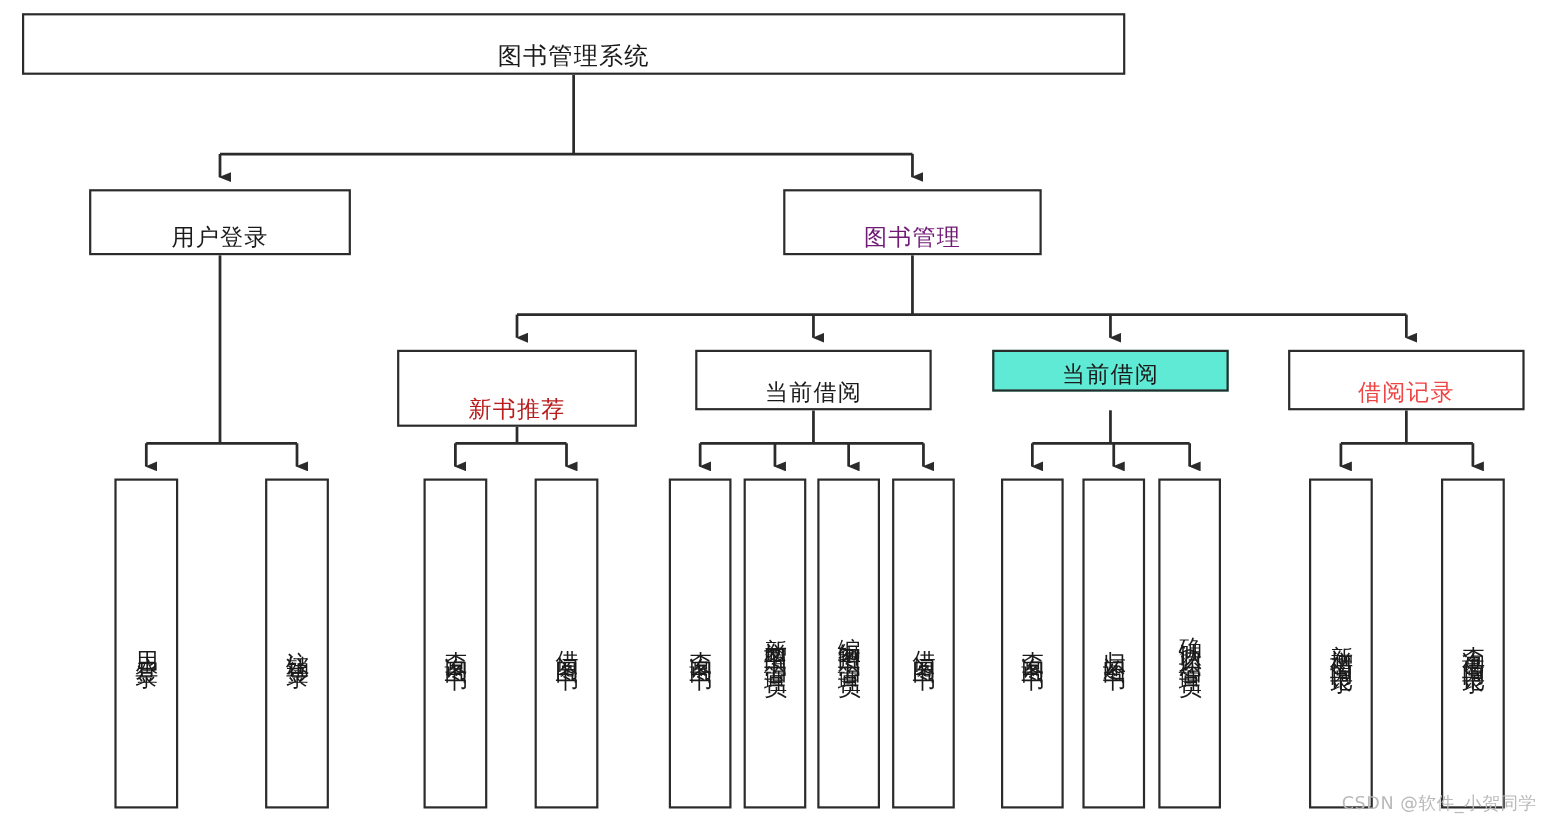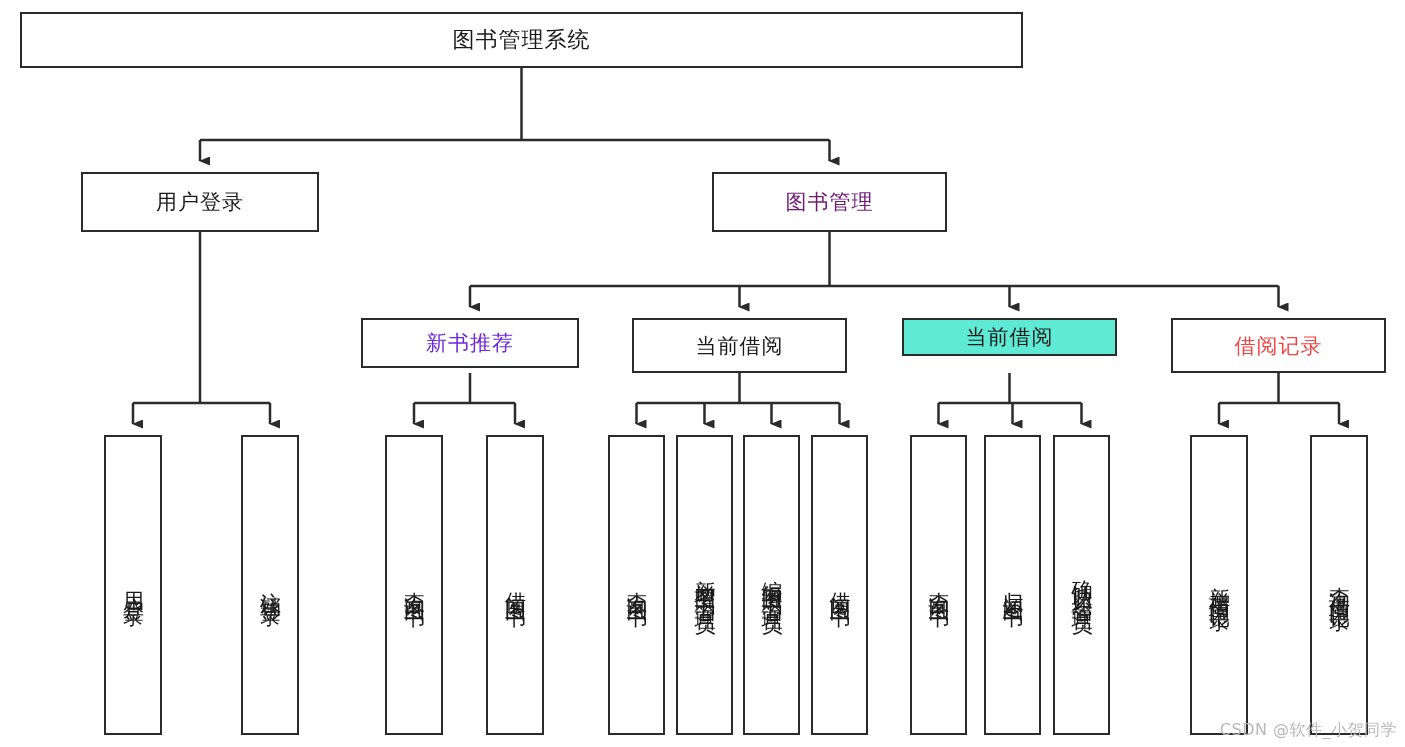--- a/index.html
+++ b/index.html
@@ -25,21 +25,21 @@
     width: 1405px;
     height: 747px;
     pointer-events: none;
   }
   .node {
     position: absolute;
     box-sizing: border-box;
     background: #ffffff;
     border: 2px solid #2b2b2b;
     display: flex;
-    align-items: center;
+    align-items: flex-end;
     justify-content: center;
     color: #1a1a1a;
   }
   .node-h {
     font-size: 21px;
     letter-spacing: 1px;
     white-space: nowrap;
   }
   .node-root {
     font-size: 22px;
@@ -122,21 +122,21 @@
   <div id="nodes-layer">
       <div class="node node-h node-root" style="left: 20px; top: 12px; width: 1003px; height: 56px; border-color: rgb(43, 43, 43); background: rgb(255, 255, 255); color: rgb(26, 26, 26);">
         <span class="">图书管理系统</span>
       </div>
       <div class="node node-h" style="left: 81px; top: 172px; width: 238px; height: 60px; border-color: rgb(43, 43, 43); background: rgb(255, 255, 255); color: rgb(26, 26, 26);">
         <span class="">用户登录</span>
       </div>
       <div class="node node-h" style="left: 712px; top: 172px; width: 235px; height: 60px; border-color: rgb(43, 43, 43); background: rgb(255, 255, 255); color: #701a75;">
         <span class="">图书管理</span>
       </div>
-      <div class="node node-h" style="left: 361px; top: 318px; width: 218px; height: 50px; border-color: rgb(43, 43, 43); background: rgb(255, 255, 255); color: #6d28d9;">
+      <div class="node node-h" style="left: 361px; top: 318px; width: 218px; height: 70px; border-color: rgb(43, 43, 43); background: rgb(255, 255, 255); color: #b91c1c;">
         <span class="">新书推荐</span>
       </div>
       <div class="node node-h" style="left: 632px; top: 318px; width: 215px; height: 55px; border-color: rgb(43, 43, 43); background: rgb(255, 255, 255); color: rgb(26, 26, 26);">
         <span class="">当前借阅</span>
       </div>
       <div class="node node-h" style="left: 902px; top: 318px; width: 215px; height: 38px; border-color: rgb(43, 43, 43); background: #5eead4; color: rgb(26, 26, 26);">
         <span class="">当前借阅</span>
       </div>
       <div class="node node-h" style="left: 1171px; top: 318px; width: 215px; height: 55px; border-color: rgb(43, 43, 43); background: rgb(255, 255, 255); color: #ef4444;">
         <span class="">借阅记录</span>

